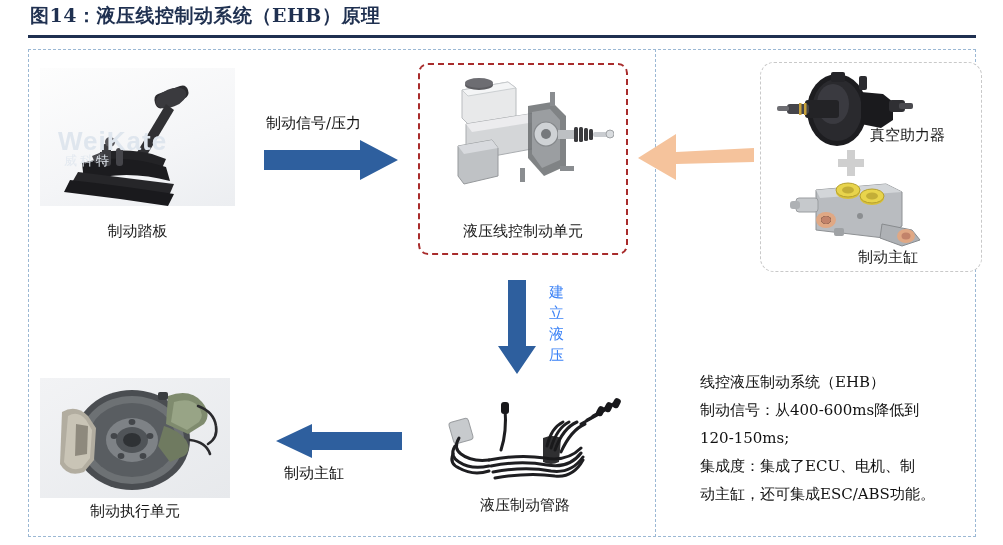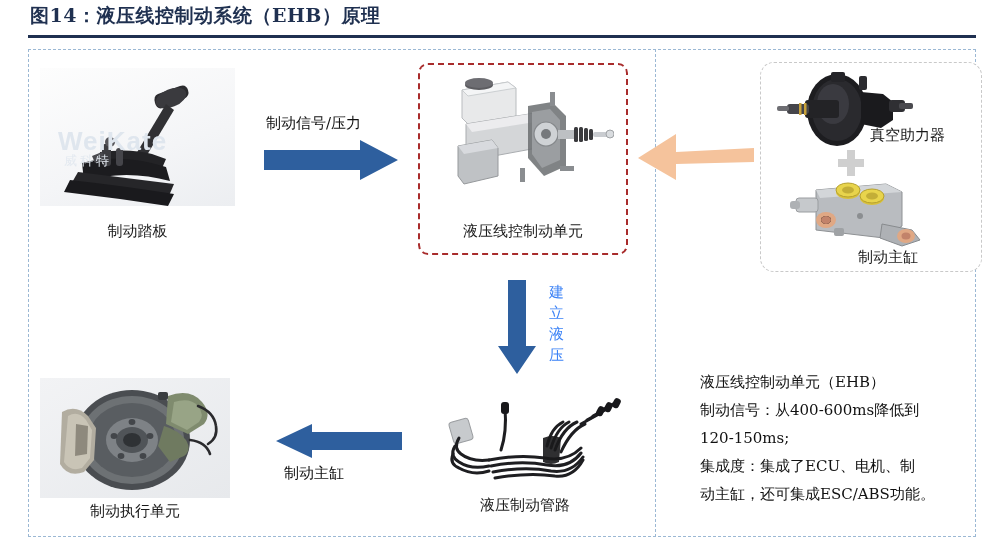--- a/index.html
+++ b/index.html
@@ -313,18 +313,18 @@
     <path d="M92 52 L122 58 L130 68 L112 74 L90 66 Z" fill="#aeb1b5" stroke="#888b8e"></path>
     <ellipse cx="116" cy="64" rx="9" ry="7" fill="#e0a884"></ellipse>
     <ellipse cx="116" cy="64" rx="4.5" ry="3.5" fill="#c2836a"></ellipse>
     <rect x="44" y="56" width="10" height="8" rx="2" fill="#9fa2a5"></rect>
     <circle cx="70" cy="44" r="3" fill="#8b8e91"></circle>
   </svg>
 </div>
 <div class="cap" style="left:858px;top:248px;text-align:center;">制动主缸</div>
 
 <div class="textblock">
-  <div class="ln">液压线控制动单元（EHB）</div>
+  <div class="ln">线控液压制动系统（EHB）</div>
   <div class="ln">制动信号：从400-600ms降低到</div>
   <div class="ln">120-150ms;</div>
   <div class="ln">集成度：集成了ECU、电机、制</div>
   <div class="ln">动主缸，还可集成ESC/ABS功能。</div>
 </div>
 
 </body></html>

